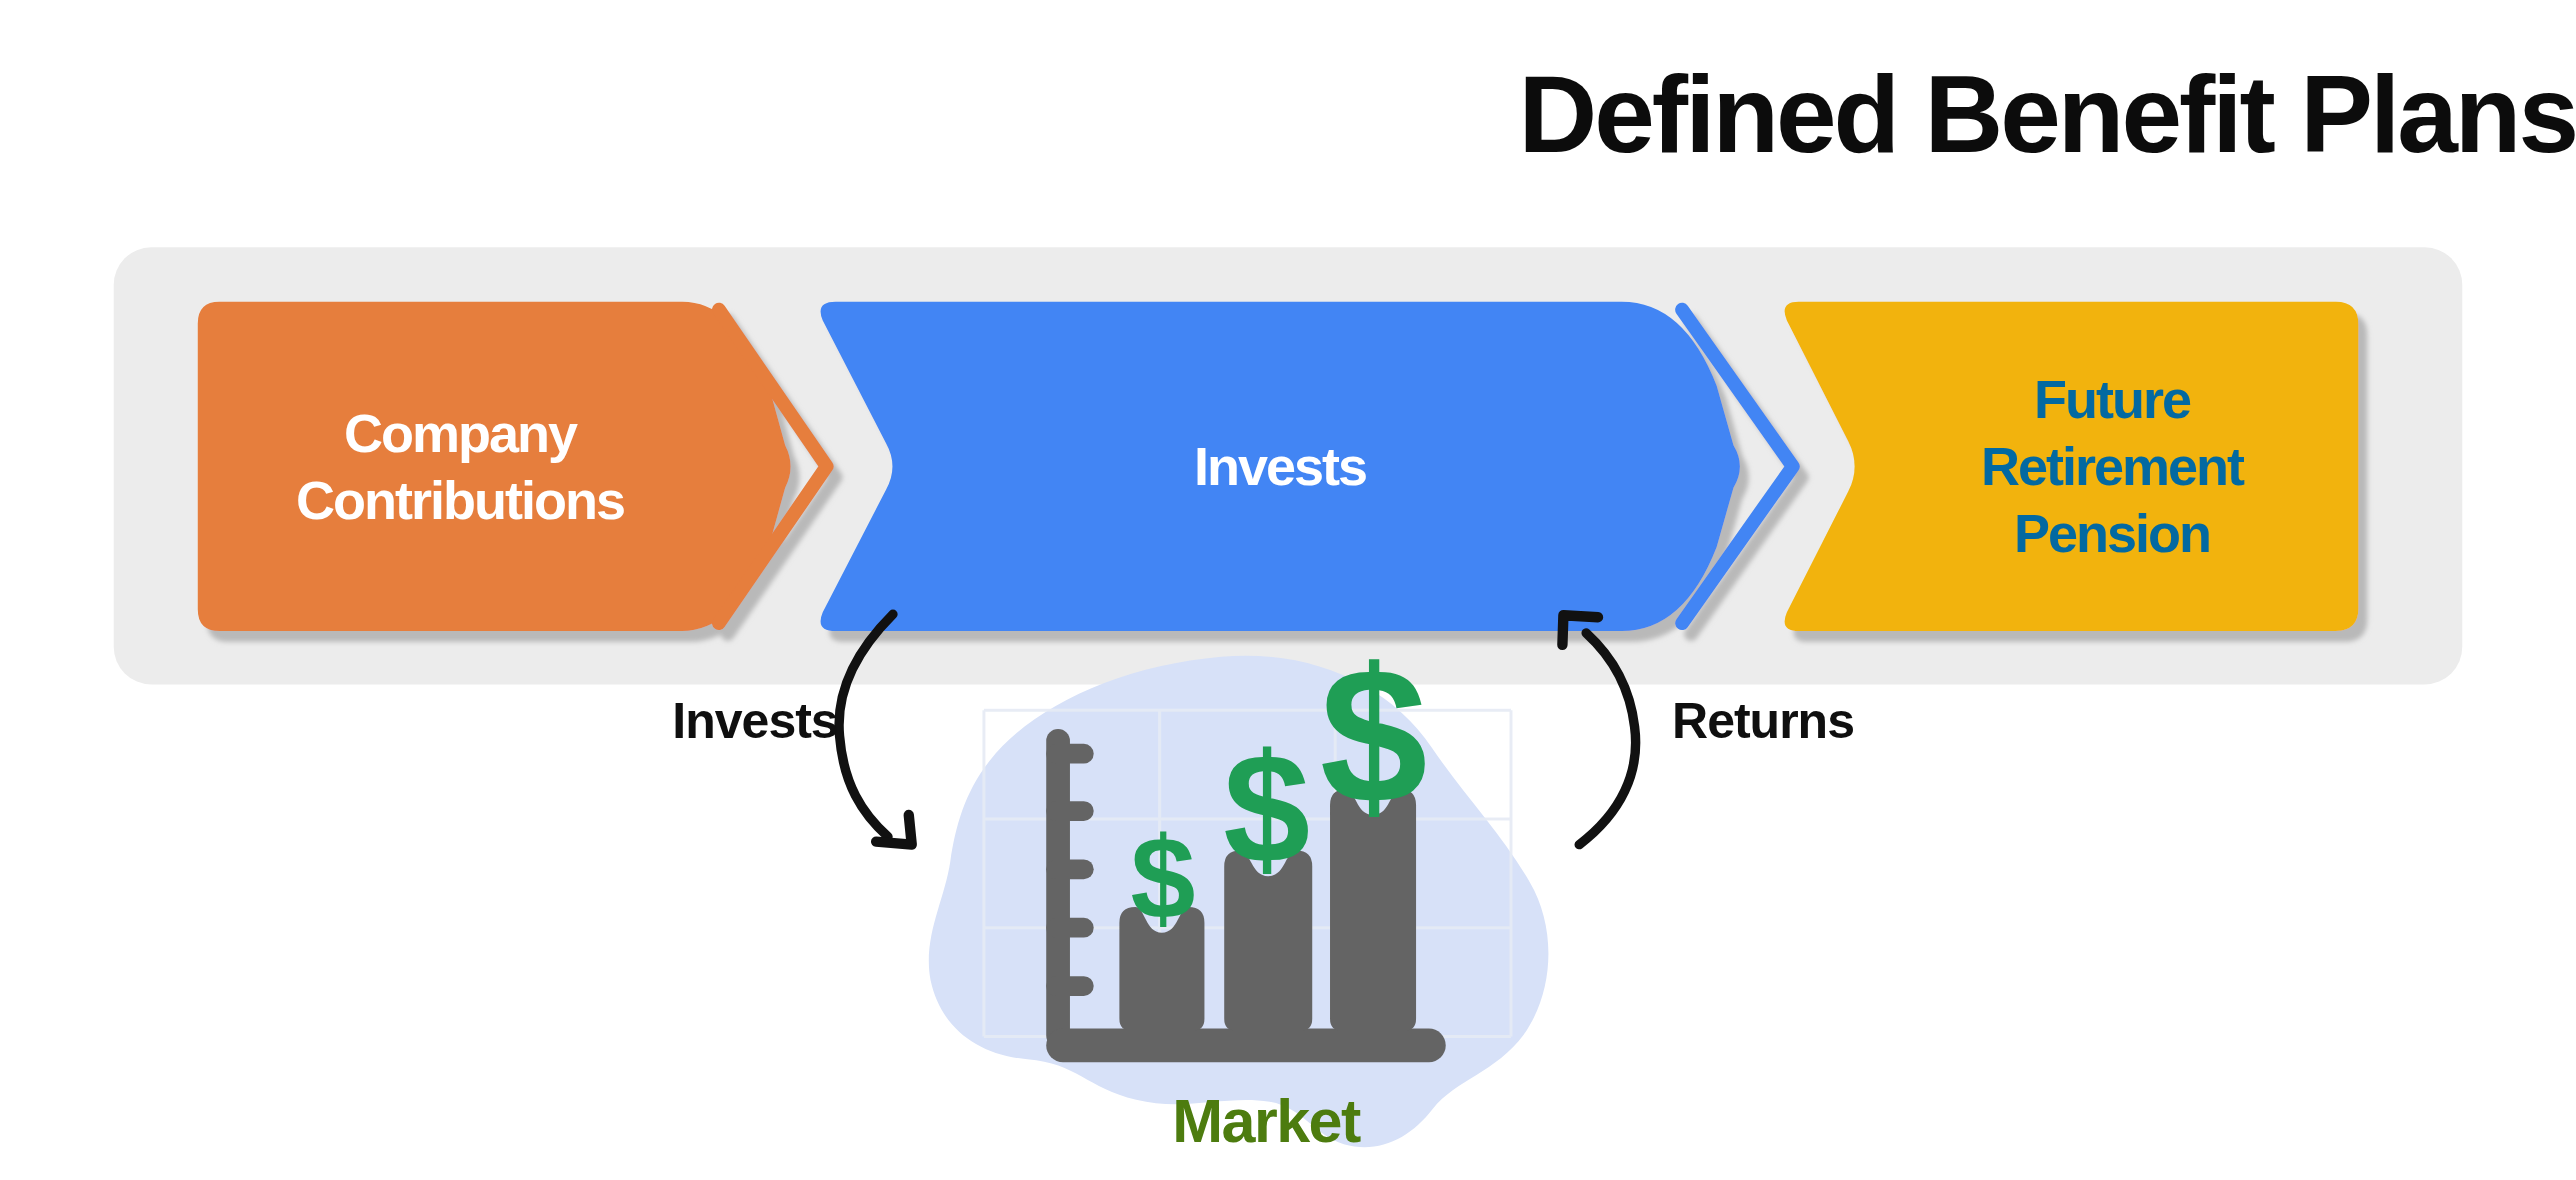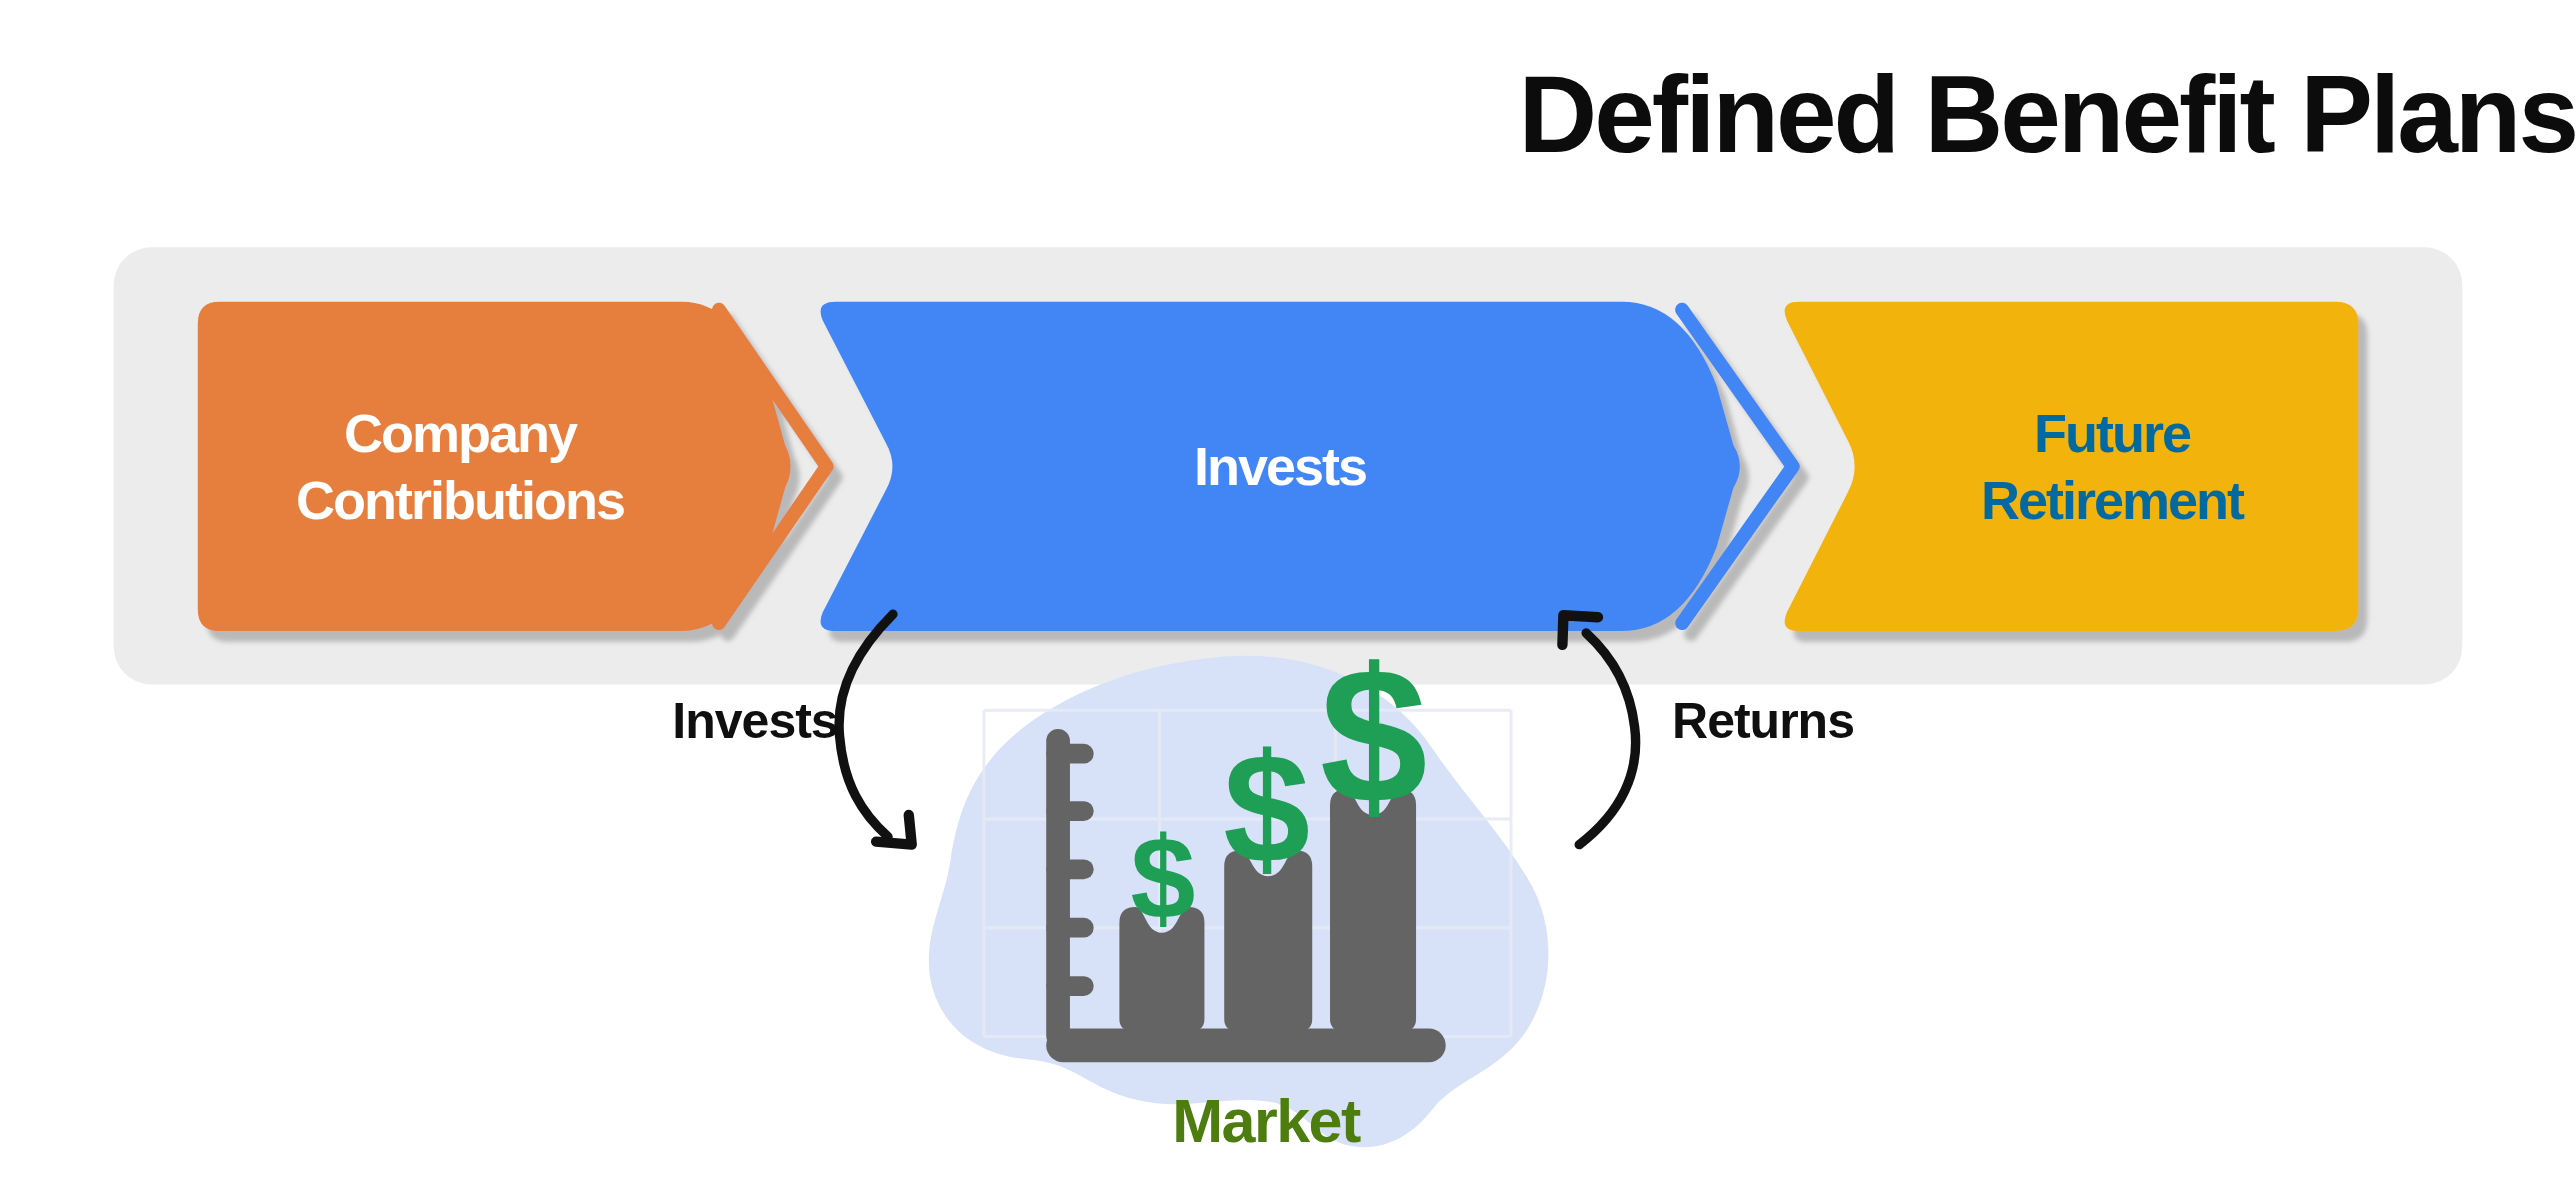--- a/index.html
+++ b/index.html
@@ -136,20 +136,21 @@
       <span>Contributions</span>
     </div>
 
     <div class="step-label white" style="left:850px;width:860px;">
       <span>Invests</span>
     </div>
 
     <div class="step-label dark" style="left:1865px;width:494px;">
       <span>Future</span>
       <span>Retirement</span>
+      <span>Pension</span>
     </div>
 
     <div class="flow-note" style="left:737px;top:692px;">Invests</div>
 
     <div class="flow-note" style="left:1745px;top:692px;">Returns</div>
 
     <div class="market-label" style="left:1266px;top:1086px;">Market</div>
   </div>
 
 </div>

